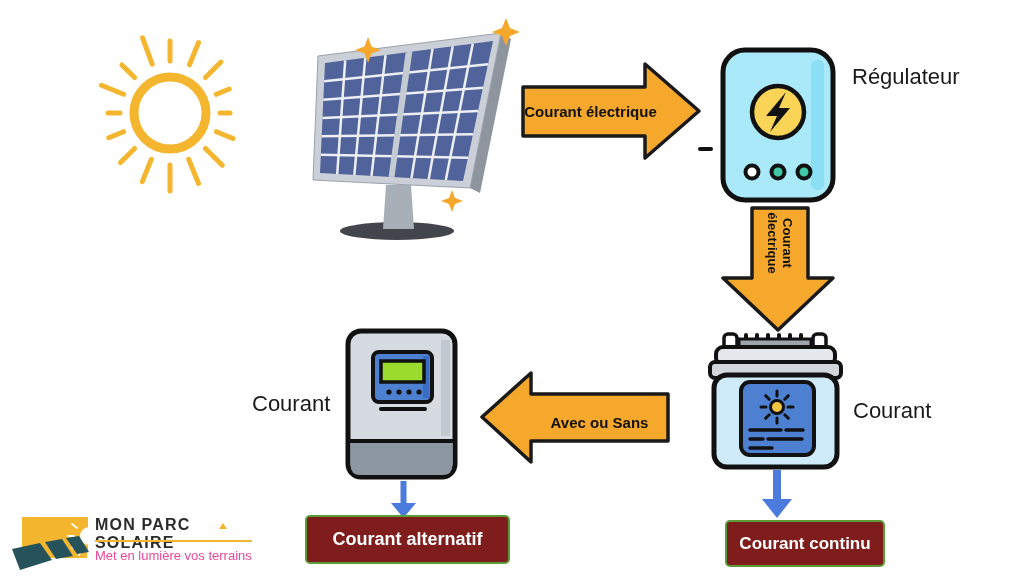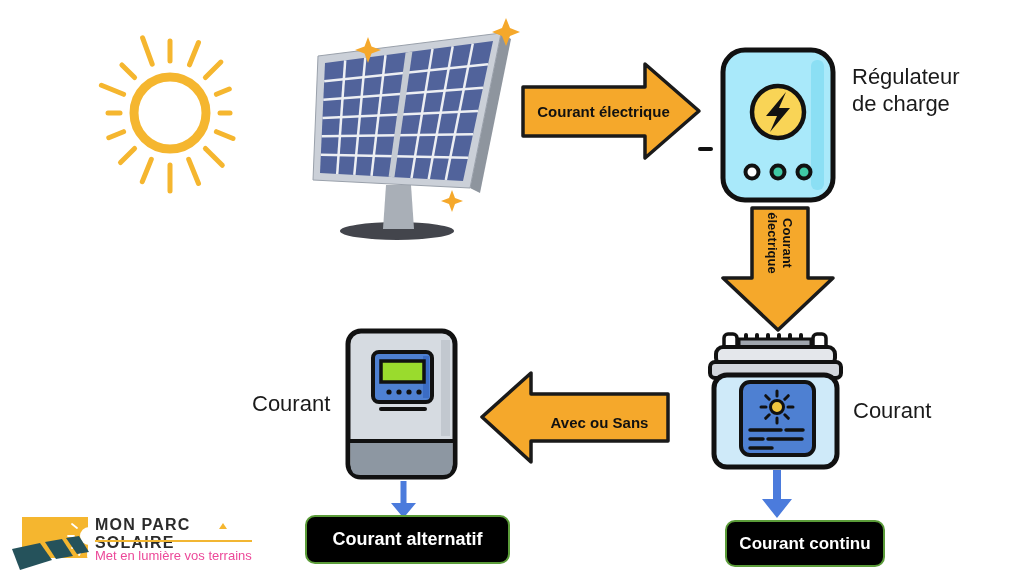--- a/index.html
+++ b/index.html
@@ -6,21 +6,21 @@
   .stage{position:relative;width:1024px;height:576px;background:#ffffff;overflow:hidden;
          font-family:"Liberation Sans",sans-serif;}
   .stage svg{position:absolute;left:0;top:0;}
   .lbl{position:absolute;color:#1a1a1a;font-size:22px;line-height:27px;}
   .arrow-lbl{position:absolute;display:flex;align-items:center;justify-content:center;
              font-weight:bold;font-size:15px;color:#111;white-space:nowrap;}
   .arrow-lbl-rot{position:absolute;left:780px;top:243px;width:84px;
                  transform:translate(-50%,-50%) rotate(90deg);
                  font-weight:bold;font-size:13px;line-height:15px;color:#111;text-align:center;}
   .badge{position:absolute;display:flex;align-items:center;justify-content:center;
-         background:#000000;border:2px solid #5B9C39;border-radius:10px;
+         background:#7f1d1d;border:2px solid #5B9C39;border-radius:5px;
          color:#ffffff;font-weight:bold;}
   .badge-ac{left:305px;top:515px;width:201px;height:45px;font-size:18px;}
   .badge-dc{left:701px;top:520px;width:156px;height:43px;font-size:17px;margin-left:24px;}
   .logo-title{position:absolute;left:95px;top:516px;width:170px;
               font-size:16px;font-weight:bold;letter-spacing:1.2px;color:#2b2b2b;}
   .logo-accent{position:absolute;left:219px;top:523px;width:0;height:0;
                border-left:4px solid transparent;border-right:4px solid transparent;
                border-bottom:6px solid #F5B62F;z-index:3;}
   .logo-divider{position:absolute;left:95px;top:540px;width:157px;height:2px;background:#F2B632;}
   .logo-tagline{position:absolute;left:95px;top:548px;width:190px;
@@ -164,32 +164,31 @@
         <line x1="88" y1="551" x2="88" y2="557"></line>
       </g>
       <g fill="#25525B">
         <polygon points="12,549 40,543 52,560 20,570"></polygon>
         <polygon points="45,542 62,539 73,556 56,559"></polygon>
         <polygon points="66,538 79,536 89,552 77,554"></polygon>
       </g>
     </g>
   </svg>
 
-  <div class="arrow-lbl" style="left:523px;top:87px;width:135px;height:49px;margin-left:13px;">Courant électrique</div>
+  <div class="arrow-lbl" style="left:523px;top:87px;width:135px;height:49px;">Courant électrique</div>
 
   <div class="arrow-lbl-rot">
     <div>Courant</div>
     <div>électrique</div>
   </div>
 
   <div class="arrow-lbl" style="left:531px;top:394px;width:137px;height:57px;">Avec ou Sans</div>
 
   <div class="lbl" style="left:852px;top:63px;">
     <div>Régulateur</div>
-    <div>de charge</div>
   </div>
 
   <div class="lbl" style="left:853px;top:397px;">Courant</div>
 
   <div class="lbl" style="left:252px;top:390px;">Courant</div>
 
   <div class="badge badge-ac">Courant alternatif</div>
 
   <div class="badge badge-dc">Courant continu</div>
 

